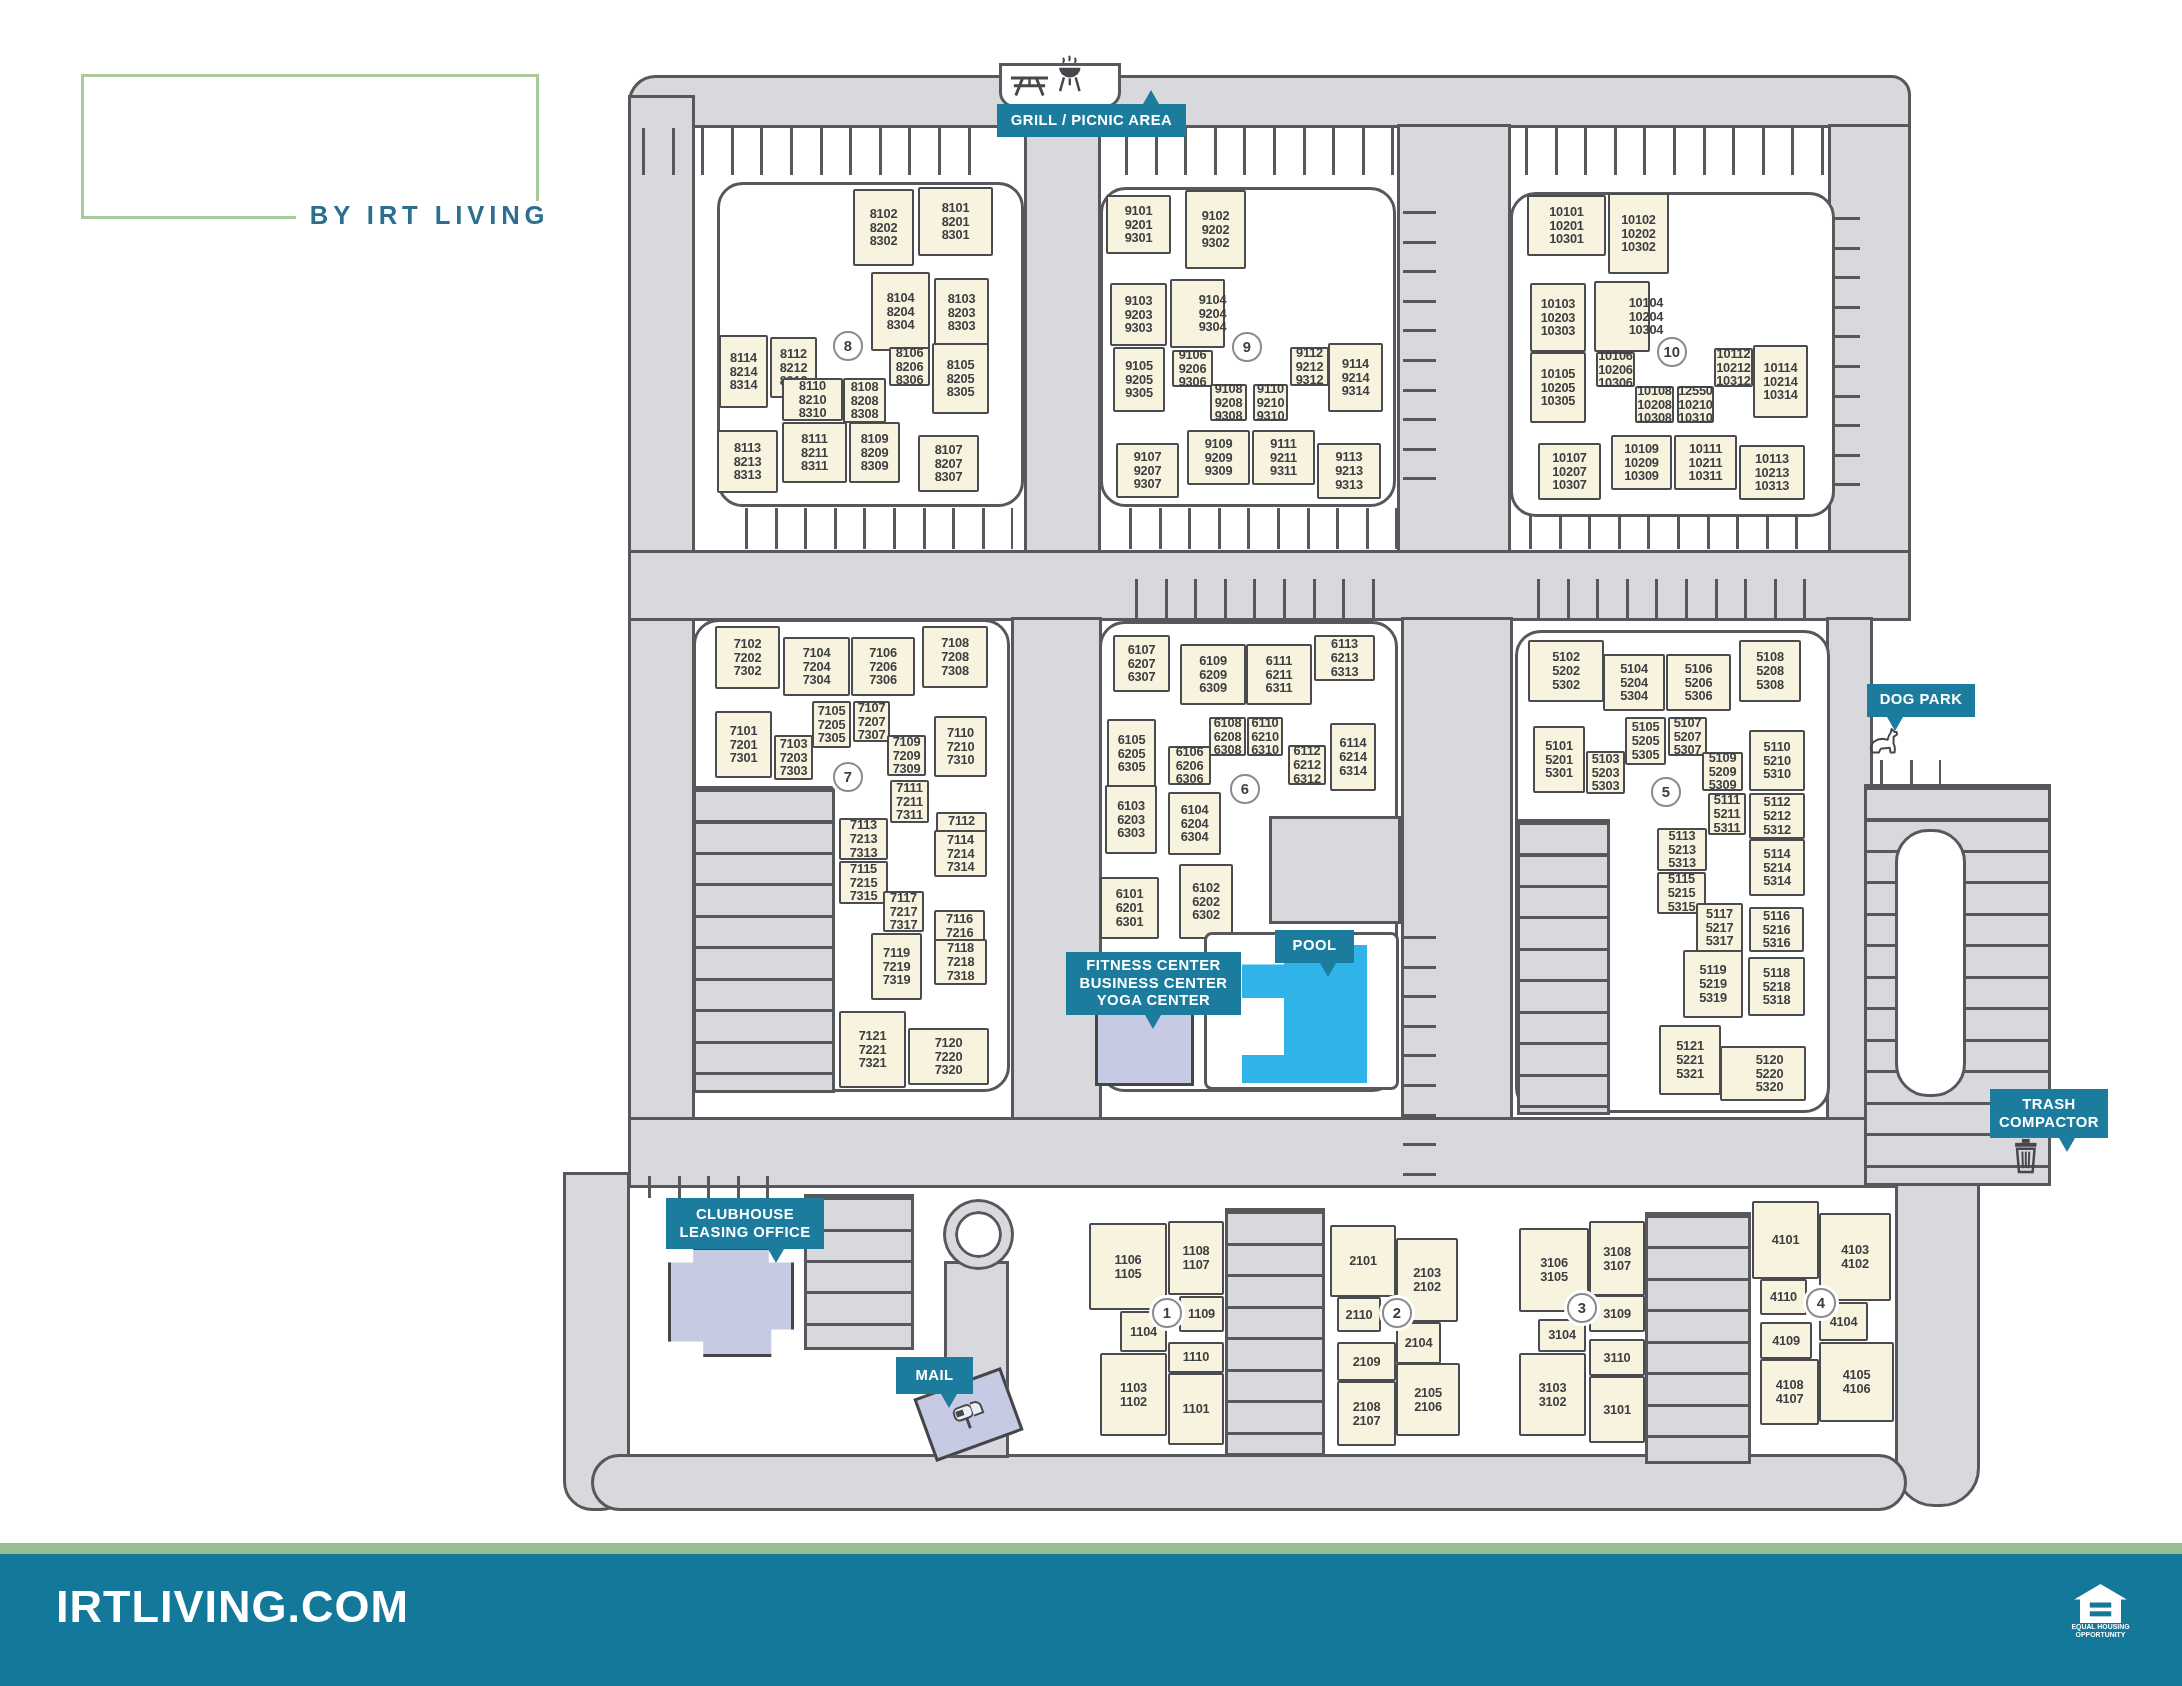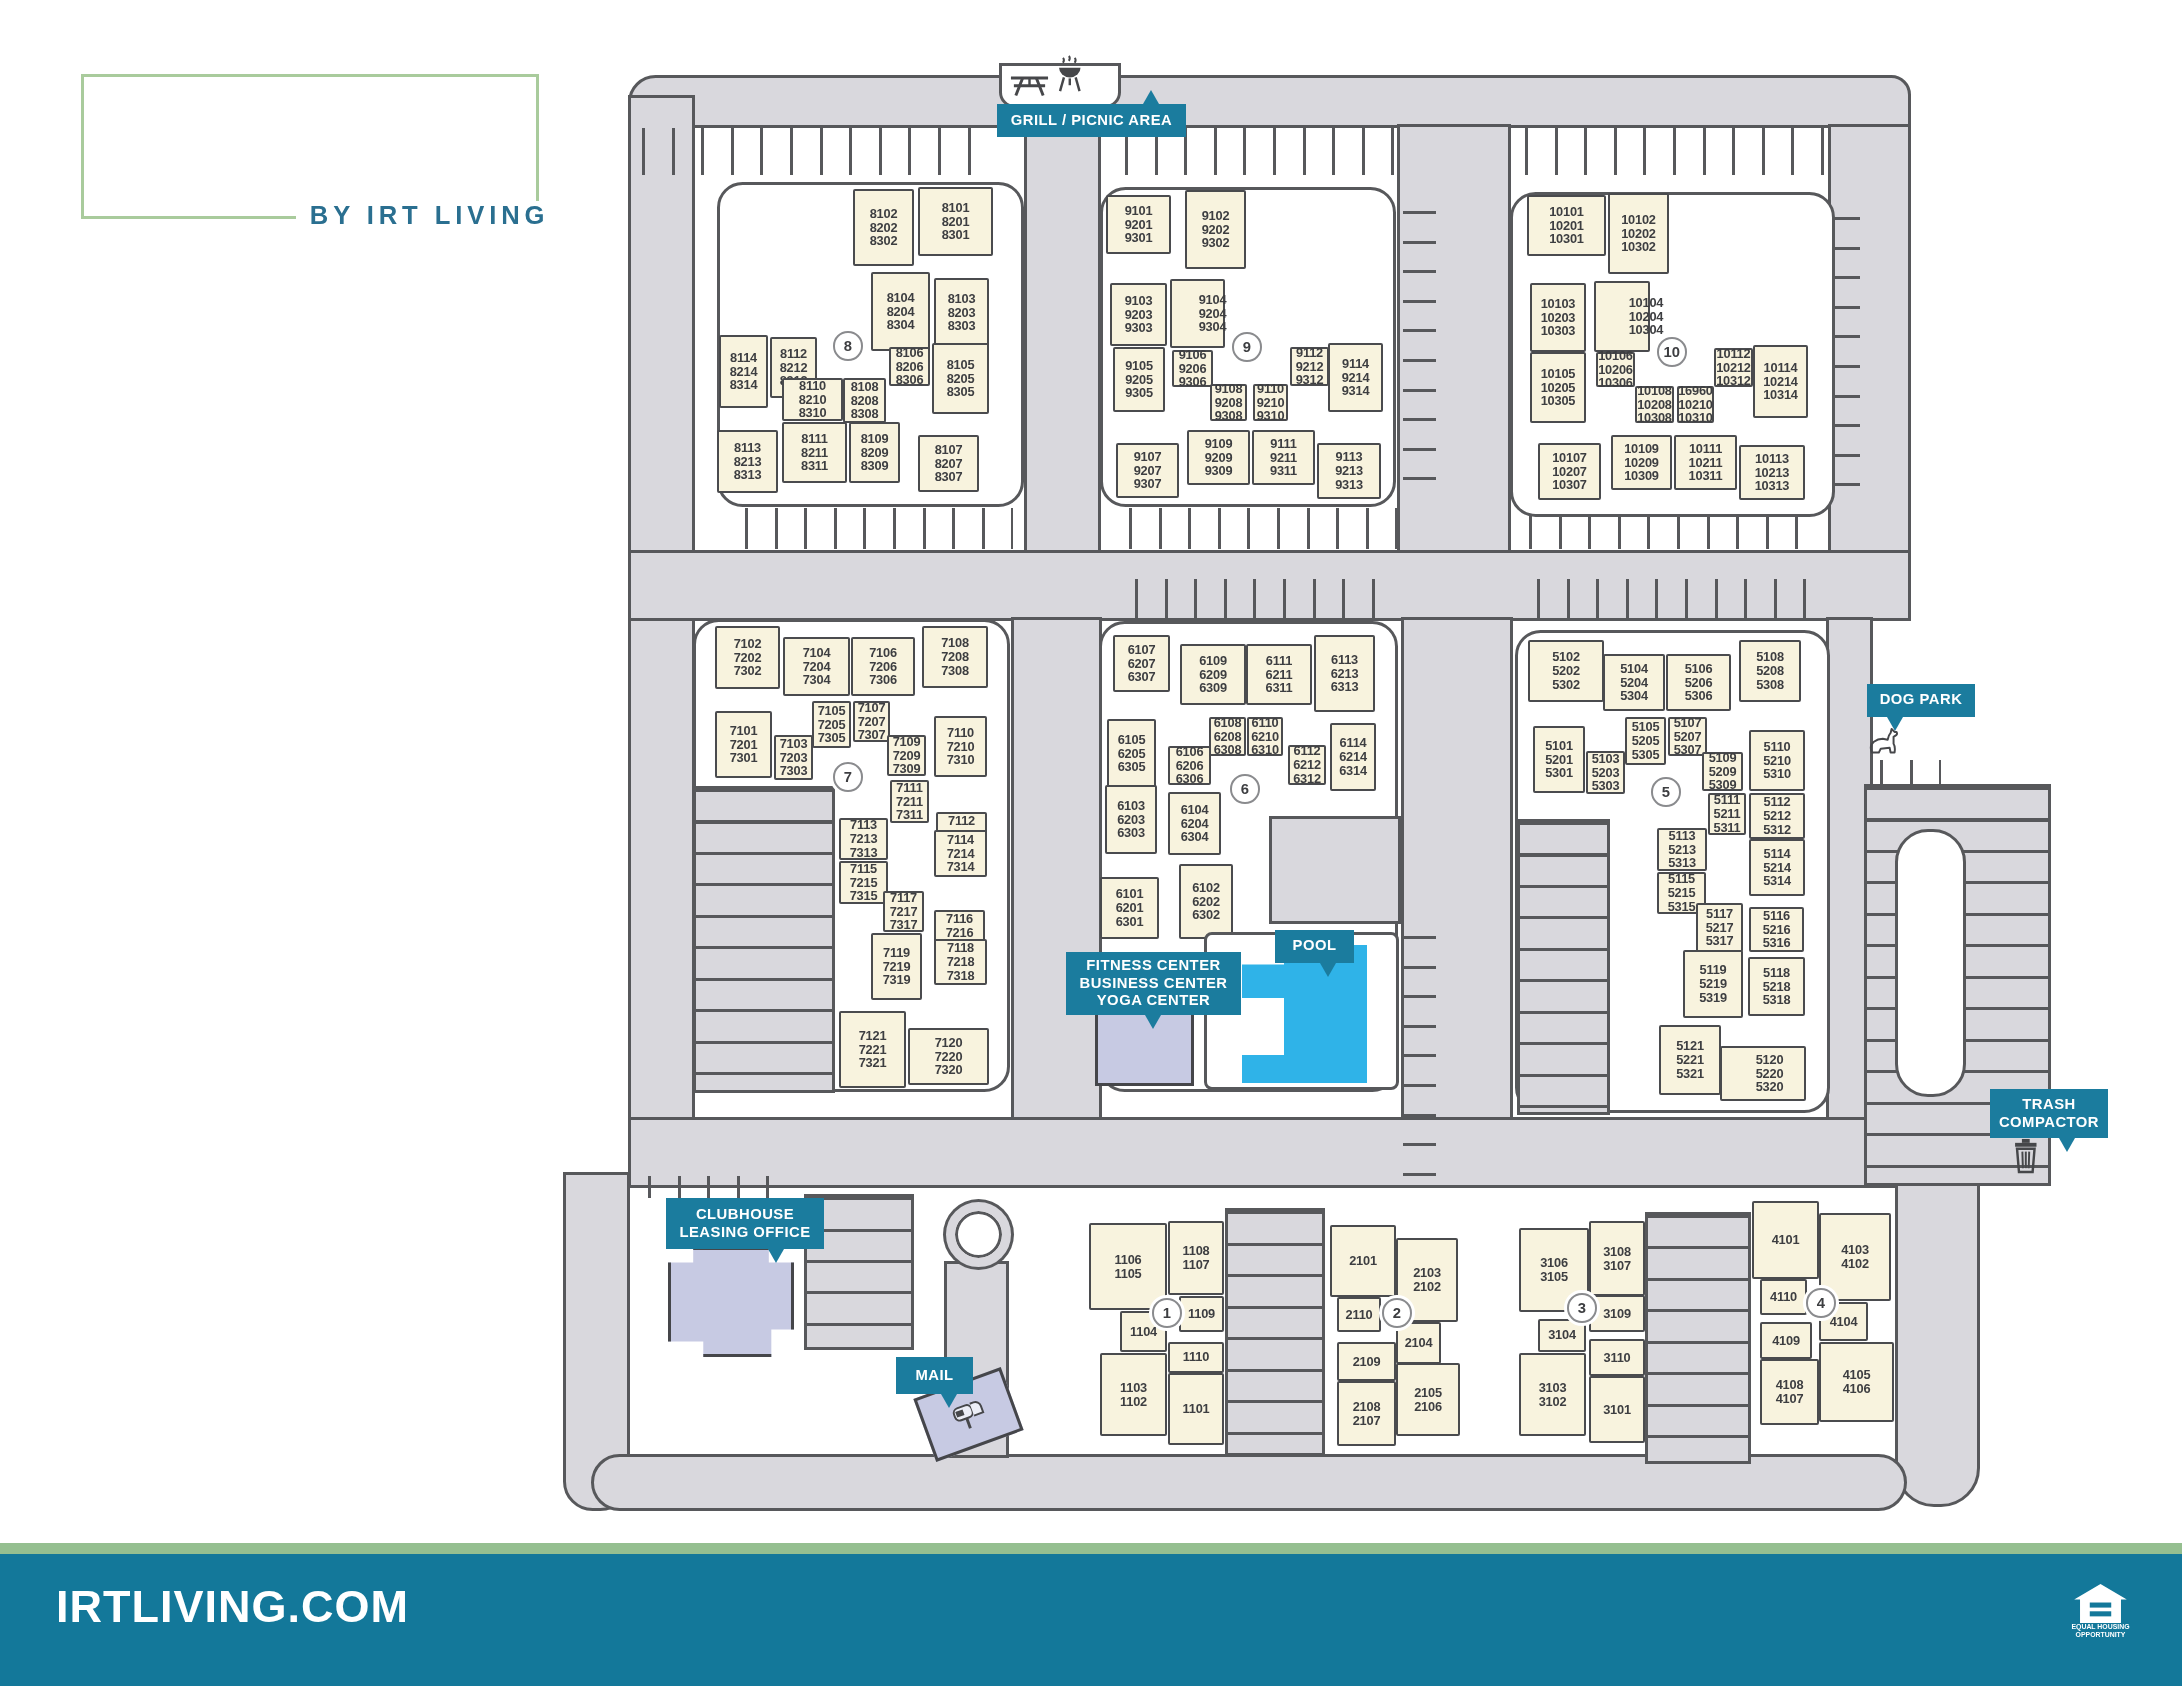--- a/index.html
+++ b/index.html
@@ -272,21 +272,21 @@
         <div>10106</div>
         <div>10206</div>
         <div>10306</div>
       </div>
       <div class="unit" style="left: 1635px; top: 386px; width: 39px; height: 37px;">
         <div>10108</div>
         <div>10208</div>
         <div>10308</div>
       </div>
       <div class="unit" style="left: 1677px; top: 386px; width: 37px; height: 37px;">
-        <div>16960</div>
+        <div>12550</div>
         <div>10210</div>
         <div>10310</div>
       </div>
       <div class="unit" style="left: 1714px; top: 348px; width: 39px; height: 39px;">
         <div>10112</div>
         <div>10212</div>
         <div>10312</div>
       </div>
       <div class="unit" style="left: 1753px; top: 345px; width: 55px; height: 73px;">
         <div>10114</div>
@@ -430,21 +430,21 @@
       <div class="unit" style="left: 1180px; top: 644px; width: 66px; height: 61px;">
         <div>6109</div>
         <div>6209</div>
         <div>6309</div>
       </div>
       <div class="unit" style="left: 1246px; top: 644px; width: 66px; height: 61px;">
         <div>6111</div>
         <div>6211</div>
         <div>6311</div>
       </div>
-      <div class="unit" style="left: 1314px; top: 635px; width: 61px; height: 77px;">
+      <div class="unit" style="left: 1314px; top: 635px; width: 61px; height: 46px;">
         <div>6113</div>
         <div>6213</div>
         <div>6313</div>
       </div>
       <div class="unit" style="left: 1107px; top: 719px; width: 49px; height: 69px;">
         <div>6105</div>
         <div>6205</div>
         <div>6305</div>
       </div>
       <div class="unit" style="left: 1168px; top: 746px; width: 43px; height: 39px;">

